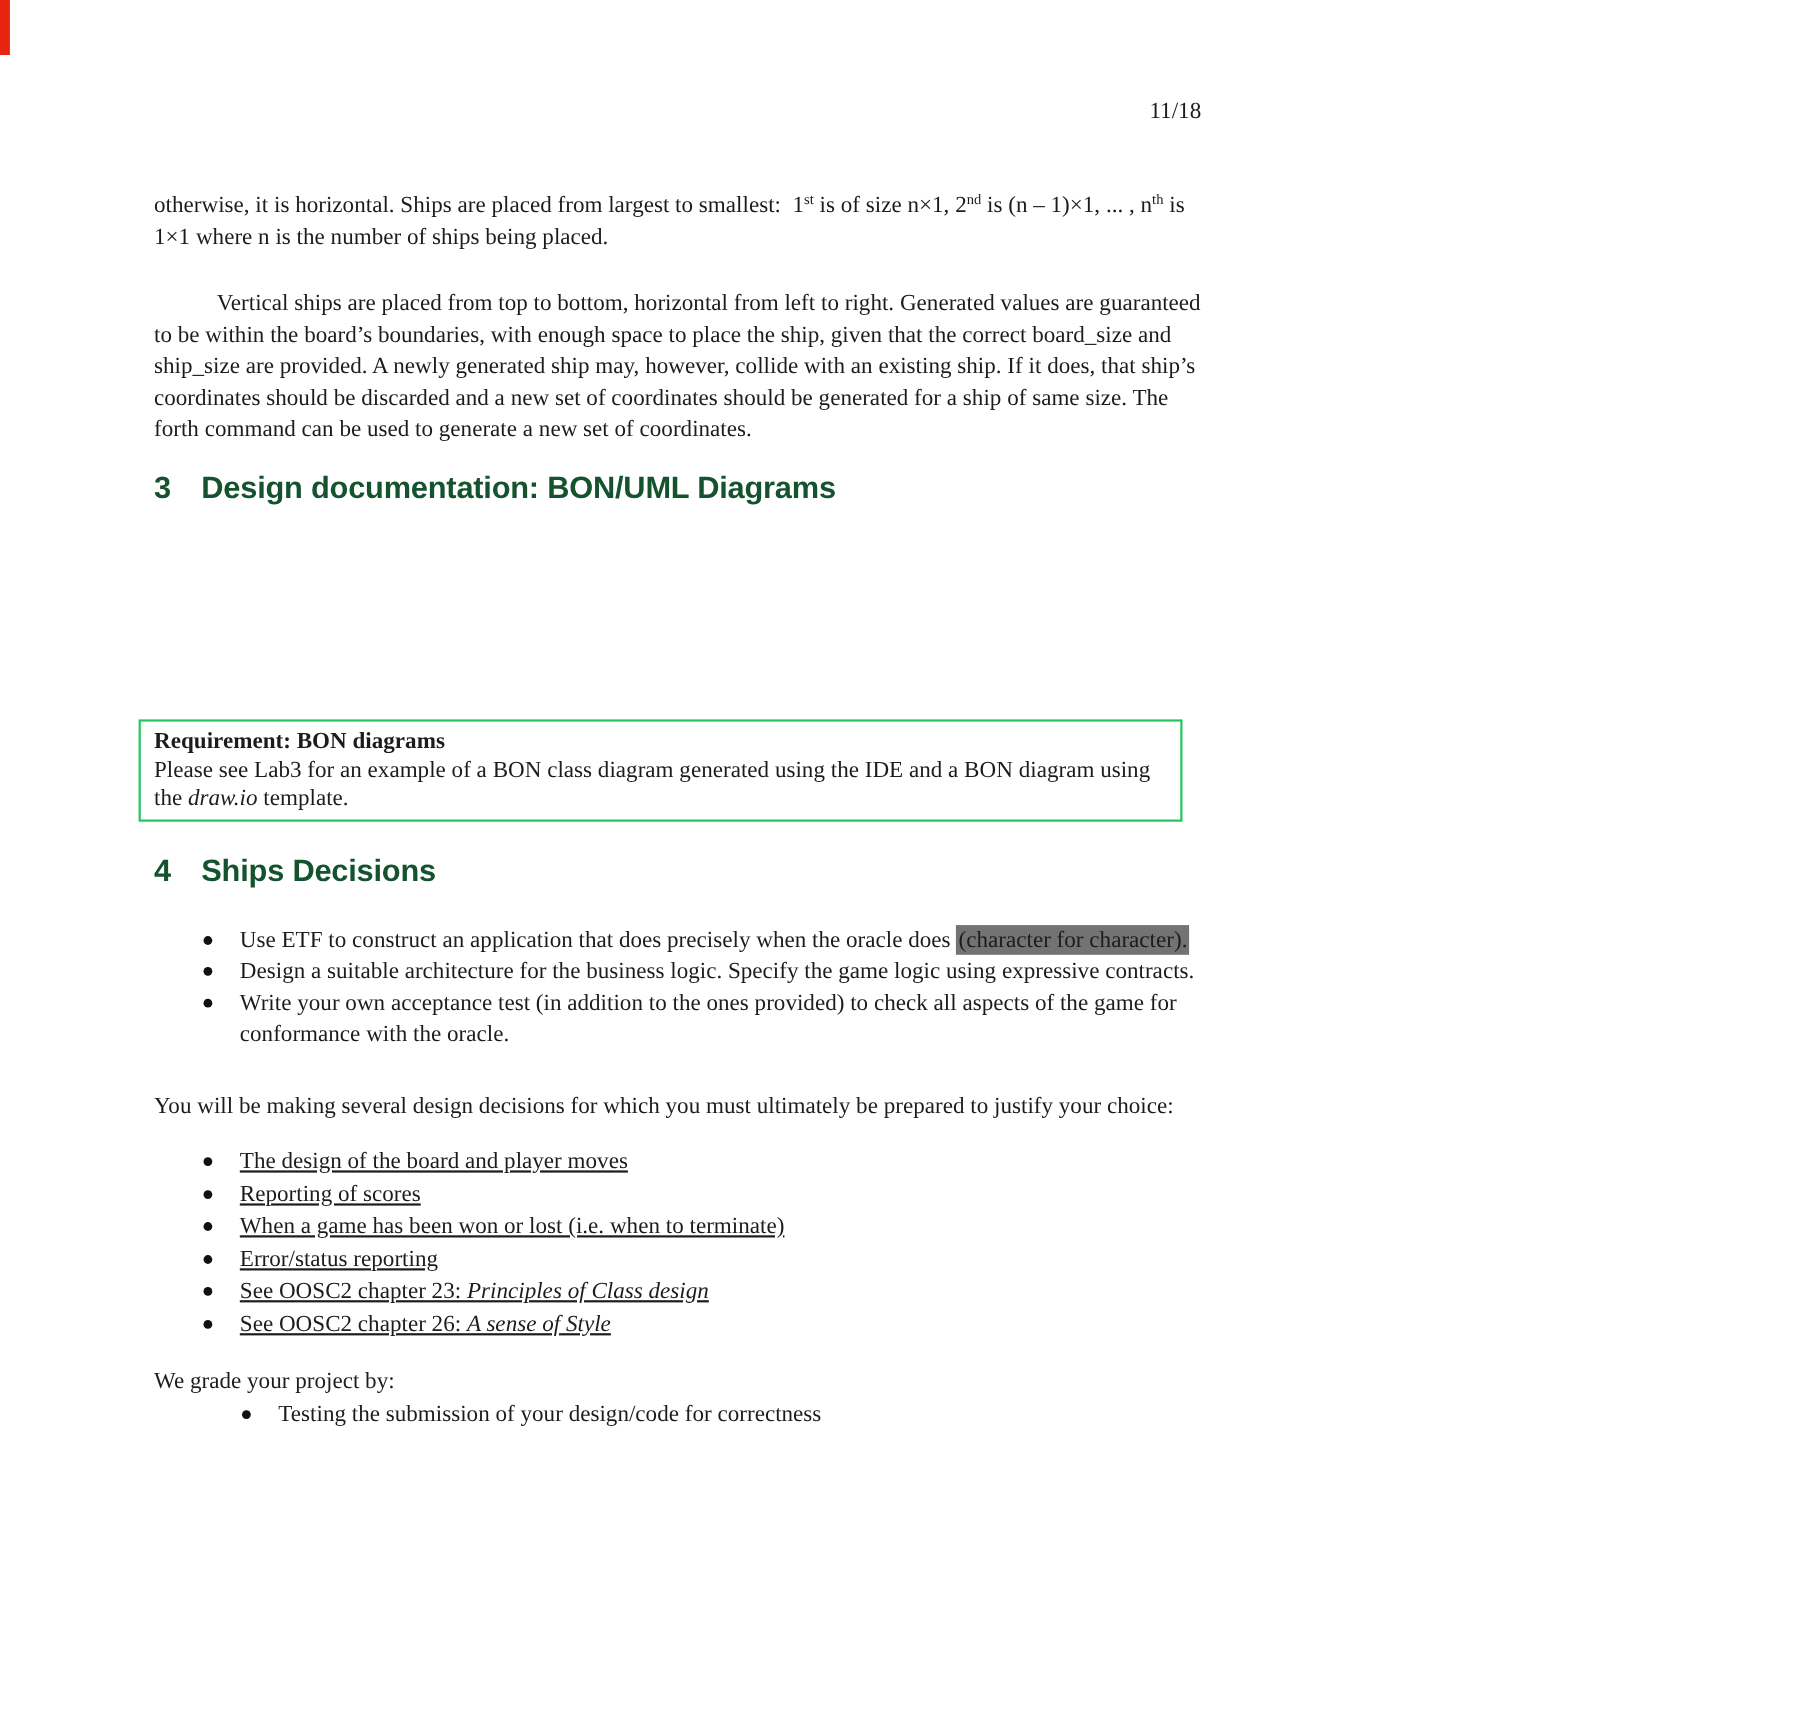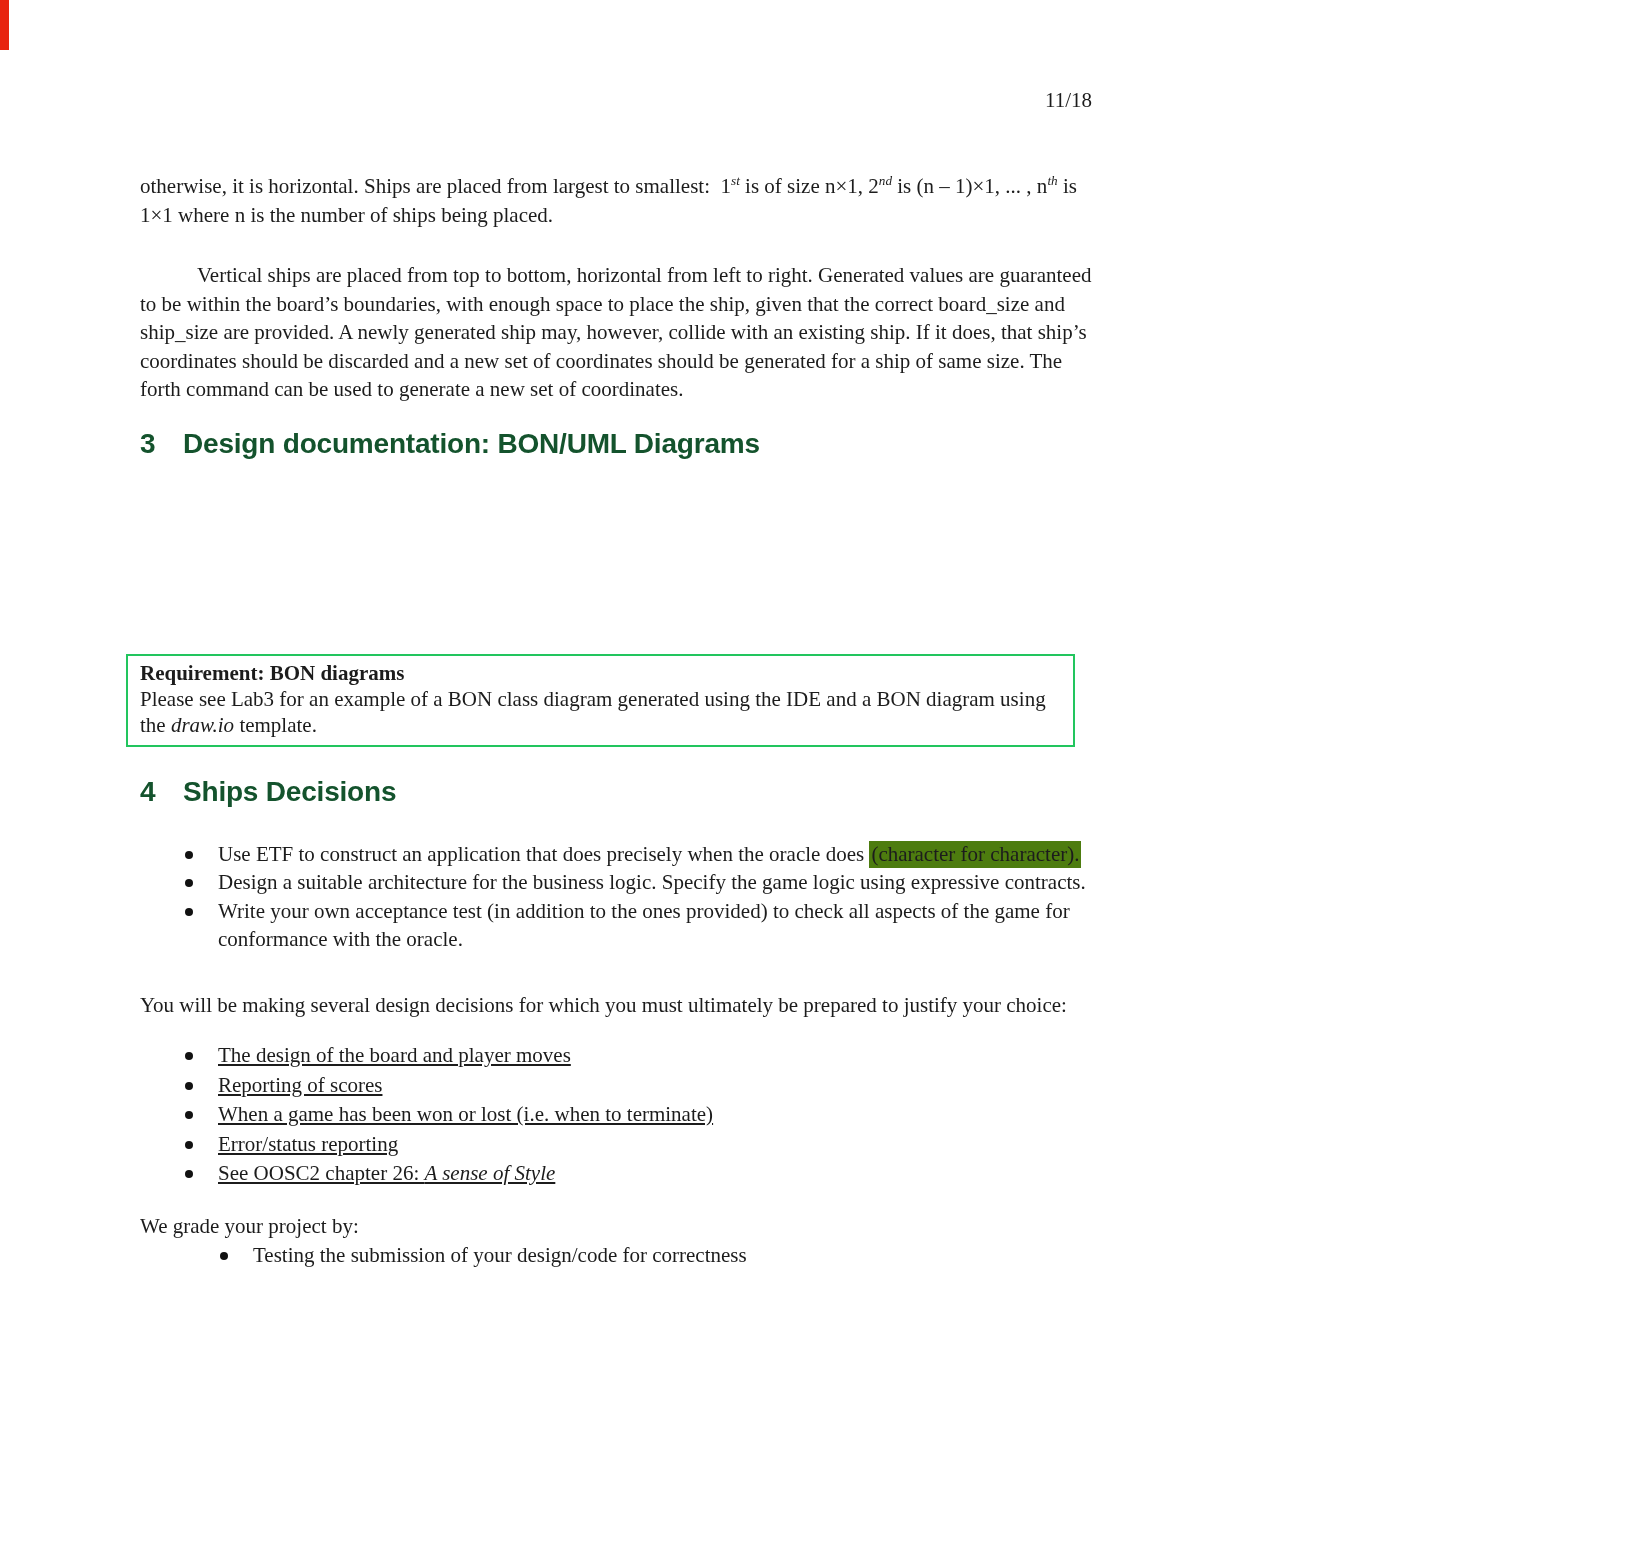--- a/index.html
+++ b/index.html
@@ -30,21 +30,21 @@
     font-size: 21px;
     line-height: 24px;
   }
   p.body, li {
     font-size: 21px;
     line-height: 28.5px;
     color: #1c1c1c;
   }
   .p1 { margin-top: 60px; }
   .p2 { margin-top: 32px; text-indent: 57px; }
-  sup { font-size: 0.63em; vertical-align: super; line-height: 0; font-style: italic; }
+  sup { font-size: 0.63em; vertical-align: super; line-height: 0; }
   h2 {
     font-family: "Liberation Sans", "DejaVu Sans", sans-serif;
     font-weight: bold;
     font-size: 28px;
     line-height: 36px;
     color: #14532d;
     letter-spacing: -0.2px;
   }
   .h3 { margin-top: 22px; }
   .h4 { margin-top: 27px; }
@@ -55,21 +55,21 @@
     width: 949px;
     border: 2px solid #22c55e;
     padding: 4px 12px 7px 12px;
   }
   .req-box p {
     font-size: 21px;
     line-height: 26px;
   }
   .req-title { font-weight: bold; }
   mark {
-    background: #4d7c0f;
+    background: #737373;
     color: inherit;
     padding: 1px 2px 2px 2px;
   }
   ul { list-style: none; }
   ul.lvl1 { margin-top: 30px; }
   ul.lvl1 li {
     position: relative;
     padding-left: 78px;
   }
   ul.lvl1 li::before {
@@ -128,20 +128,21 @@
       <li><span>Write your own acceptance test (in addition to the ones provided) to check all aspects of the game for conformance with the oracle.</span></li>
     </ul>
 
     <p class="body p3">You will be making several design decisions for which you must ultimately be prepared to justify your choice:</p>
 
     <ul class="lvl1 considerations">
       <li><span>The design of the board and player moves</span></li>
       <li><span>Reporting of scores</span></li>
       <li><span>When a game has been won or lost (i.e. when to terminate)</span></li>
       <li><span>Error/status reporting</span></li>
+      <li><span>See OOSC2 chapter 23: </span><em>Principles of Class design</em></li>
       <li><span>See OOSC2 chapter 26: </span><em>A sense of Style</em></li>
     </ul>
 
     <p class="body p4">We grade your project by:</p>
 
     <ul class="lvl2">
       <li><span>Testing the submission of your design/code for correctness</span></li>
     </ul>
 
   </div>

